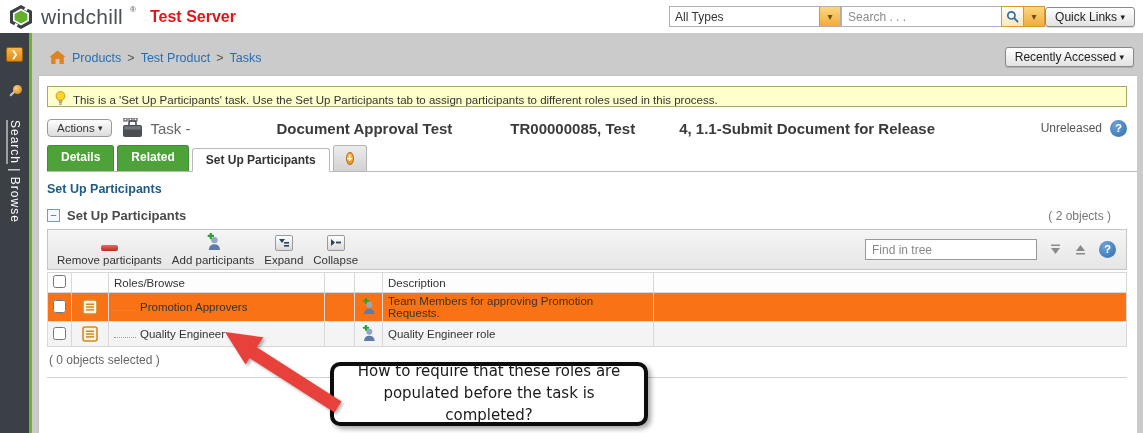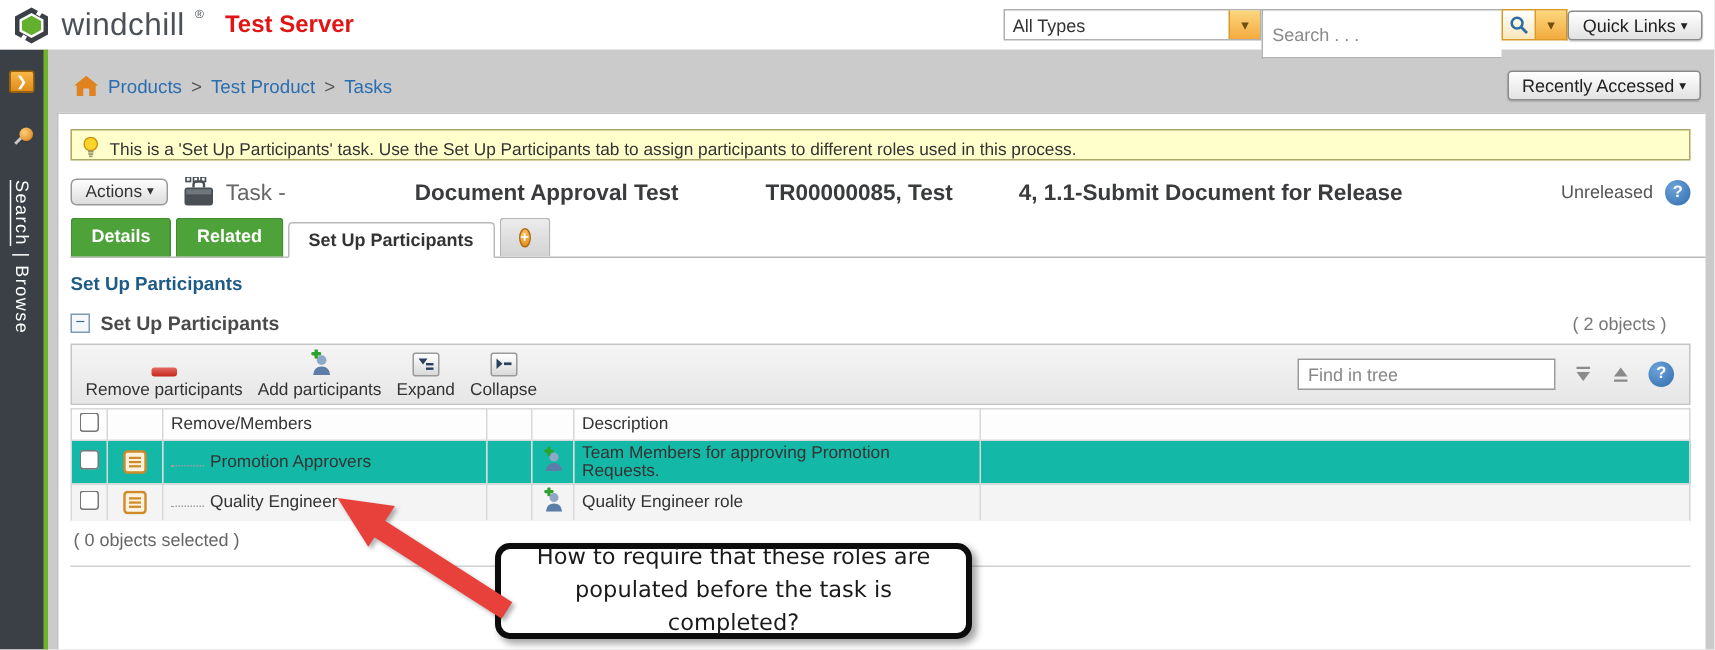--- a/index.html
+++ b/index.html
@@ -14,21 +14,21 @@
   .logo { display:flex; align-items:center; gap:7px; }
   .logo-word { font-size:21px; color:#4b5157; letter-spacing:.3px; }
   .logo-reg { font-size:8px; color:#4b5157; vertical-align:top; position:relative; top:-7px; }
   .server-name { color:#e01616; font-weight:bold; font-size:16px; margin-left:14px; }
   .top-controls { margin-left:auto; display:flex; align-items:flex-end; }
   .selectbox { display:flex; width:172px; height:21px; border:1px solid #b0b0b0; background:#fff; }
   .selectbox .sel-text { flex:1; padding:3px 5px; font-size:12px; color:#333; white-space:nowrap; overflow:hidden; }
   .chev-btn { width:21px; height:100%; background:linear-gradient(#fcd77e,#f3ab3f); border-left:1px solid #d99a2b;
               display:flex; align-items:center; justify-content:center; color:#6d4f0a; font-size:10px; cursor:pointer; }
   .searchwrap { display:flex; height:21px; }
-  .search-input { width:160px; height:33px; border:1px solid #b0b0b0; border-right:none; padding:3px 6px; font-size:12px;
+  .search-input { width:160px; height:21px; border:1px solid #b0b0b0; border-right:none; padding:3px 6px; font-size:12px;
                   font-family:"Liberation Sans",sans-serif; color:#333; }
   .search-input::placeholder { color:#8a8a8a; }
   .mag-btn { width:23px; height:21px; border:1px solid #d99a2b; background:linear-gradient(#ffffff,#fbe7bb);
              display:flex; align-items:center; justify-content:center; cursor:pointer; }
   .search-chev { width:21px; height:21px; border:1px solid #d99a2b; border-left:none; }
   .pill-btn { border:1px solid #8a8a8a; border-radius:3px; background:linear-gradient(#ffffff,#e2e2e2);
               padding:2px 9px; font-size:12px; color:#222; white-space:nowrap; cursor:pointer; box-shadow:0 1px 1px rgba(0,0,0,.15); }
   .caret { font-size:9px; position:relative; top:-1px; }
   
   .sidebar { position:absolute; top:33px; left:0; bottom:0; width:32px; background:#3a4045;
@@ -92,21 +92,21 @@
   .tool-right { margin-left:auto; display:flex; align-items:center; gap:12px; padding-right:6px; }
   .find-input { width:172px; height:21px; border:1px solid #999; padding:3px 6px; font-size:12px;
                 font-family:"Liberation Sans",sans-serif; color:#333; }
   .find-input::placeholder { color:#888; }
   
   .grid { position:absolute; top:196px; left:8px; right:10px; border-collapse:collapse; width:calc(100% - 18px);
           font-size:11.5px; color:#333; }
   .grid th, .grid td { border:1px solid #d8d8d8; padding:2px 5px; text-align:left; font-weight:normal; }
   .grid th { height:18px; background:#fdfdfd; }
   .grid td { height:25px; }
-  .row-a td { background:#14b8a6; }
+  .row-a td { background:#f97316; }
   .row-b td { background:#f4f4f4; }
   .col-chk { width:18px; } .col-ric { width:37px; } .col-role { width:216px; }
   .col-gap { width:30px; } .col-aic { width:28px; } .col-desc { width:271px; }
   .grid input[type=checkbox] { width:13px; height:13px; }
   .role-ic { width:16px; height:16px; display:block; margin:0 auto; }
   .tree-dots { display:inline-block; width:22px; height:3px; border-bottom:1px dotted #9f9f9f; margin-right:4px; }
   .tfoot-note { position:absolute; top:271px; left:8px; right:10px; padding:6px 2px 10px; font-size:12px; color:#666;
                 border-bottom:1px solid #d0d0d0; background:#fff; }
   
   .callout { position:absolute; left:330px; top:362px; width:318px; height:64px; background:#fff;
@@ -278,21 +278,21 @@
       </svg>
       <span class="help-circle">?</span>
     </div>
   </div>
 
   <table class="grid">
     <thead>
       <tr>
         <th class="col-chk"><input type="checkbox" style=""></th>
         <th class="col-ric"></th>
-        <th class="col-role">Remove/Members</th>
+        <th class="col-role">Roles/Browse</th>
         <th class="col-gap"></th>
         <th class="col-aic"></th>
         <th class="col-desc">Description</th>
         <th></th>
       </tr>
     </thead>
     <tbody>
       <tr class="row-a">
         <td><input type="checkbox" style=""></td>
         <td>

